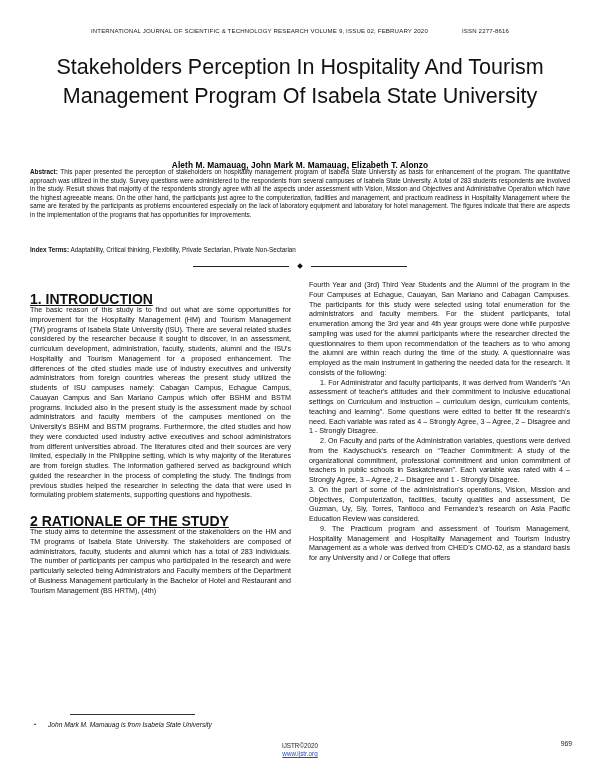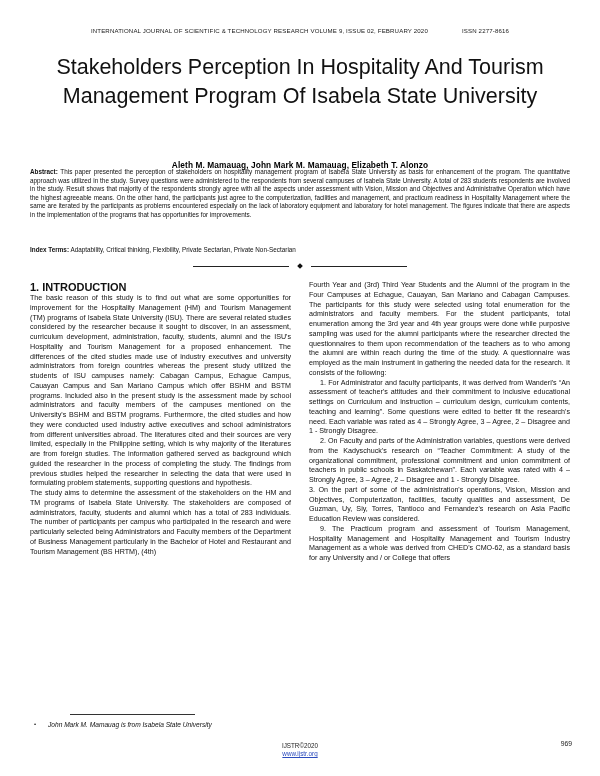--- a/index.html
+++ b/index.html
@@ -128,24 +128,25 @@
     width: 261px;
     font-size: 7.15px;
     line-height: 9.75px;
     text-align: justify;
     color: #111;
   }
   .col p {
     margin: 0;
   }
   h2.sec-head {
-    font-size: 11px;
-    font-weight: bold;
-    margin: 0 0 1px 0;
+    font-size: 14px;
+    font-weight: bold;
+    margin: 12px 0 1px 0;
     line-height: 12px;
+    text-decoration: underline;
   }
   h2.sec-head.spaced-above {
     margin-top: 14px;
   }
   .numbered {
     text-indent: 11px;
   }
   .hang {
     text-indent: 0;
   }
@@ -227,20 +228,21 @@
     <span class="rule"></span>
     <span class="diamond"></span>
     <span class="rule"></span>
   </div>
 
   <div class="columns">
 
     <div class="col">
       <h2 class="sec-head">1.  INTRODUCTION</h2>
       <p>The basic reason of this study is to find out what are some opportunities for improvement for the Hospitality Management (HM) and Tourism Management (TM)  programs of Isabela State University (ISU). There are several related studies considered by the researcher because it sought to discover, in an assessment, curriculum development, administration, faculty, students, alumni and the ISU's Hospitality and Tourism Management for a proposed enhancement. The differences of the cited studies made use of industry executives and university administrators from foreign countries whereas the present study utilized the students of ISU campuses namely: Cabagan Campus, Echague Campus, Cauayan Campus and San Mariano Campus which offer BSHM and BSTM programs. Included also in the present study is the assessment made by school administrators and faculty members of the campuses mentioned on the University's BSHM and BSTM programs. Furthermore, the cited studies and how they were conducted used industry active executives and school administrators from different universities abroad. The literatures cited and their sources are very limited, especially in the Philippine setting, which is why majority of the literatures are from foreign studies. The information gathered served as background which guided the researcher in the process of completing the study. The findings from previous studies helped the researcher in selecting the data that were used in formulating problem statements, supporting questions and hypothesis.</p>
+      <h2 class="sec-head spaced-above">2 RATIONALE OF THE STUDY</h2>
       <p>The study aims to determine the assessment of the stakeholders on the HM and TM programs of Isabela State University. The stakeholders are composed of administrators, faculty, students and alumni which has a total of 283 individuals. The number of participants per campus who participated in the research and were particularly selected being Administrators and Faculty members of the Department of Business Management particularly in the Bachelor of Hotel and Restaurant and Tourism Management (BS HRTM), (4th)</p>
     </div>
 
     <div class="col">
       <p>Fourth Year and (3rd) Third Year Students and the Alumni of the program in the Four Campuses at Echague, Cauayan, San Mariano and Cabagan Campuses. The participants for this study were selected using total enumeration for the administrators and faculty members. For the student participants, total enumeration among the 3rd year and 4th year groups were done while purposive sampling was used for the alumni participants where the researcher directed the questionnaires to them upon recommendation of the teachers as to who among the alumni are within reach during the time of the study. A questionnaire was employed as the main instrument in gathering the needed data for the research. It consists of the following:</p>
       <p class="numbered">1.  For Administrator and faculty participants, it was derived from Wanderi's “An assessment of teacher's attitudes and their commitment to inclusive educational settings on Curriculum and instruction – curriculum design, curriculum contents, teaching and learning”. Some questions were edited to better fit the research's need. Each variable was rated as 4 – Strongly Agree, 3 – Agree, 2 – Disagree and 1 - Strongly Disagree.</p>
       <p class="numbered">2.   On Faculty and parts of the Administration variables, questions were derived from the Kadyschuck's research on “Teacher Commitment: A study of the organizational commitment, professional commitment and union commitment of teachers in public schools in Saskatchewan”. Each variable was rated with 4 – Strongly Agree, 3 – Agree, 2 – Disagree and 1 - Strongly Disagree.</p>
       <p class="hang">3. On the part of some of the administration's operations, Vision, Mission and Objectives, Computerization, facilities, faculty qualities and assessment, De Guzman, Uy, Siy, Torres, Tantioco and Fernandez's research on Asia Pacific Education Review was considered.</p>
       <p class="numbered">9.   The Practicum program and assessment of Tourism Management, Hospitality Management and Hospitality Management and Tourism Industry Management as a whole was derived from CHED's CMO-62, as a standard basis for any University and / or College that offers</p>
     </div>

